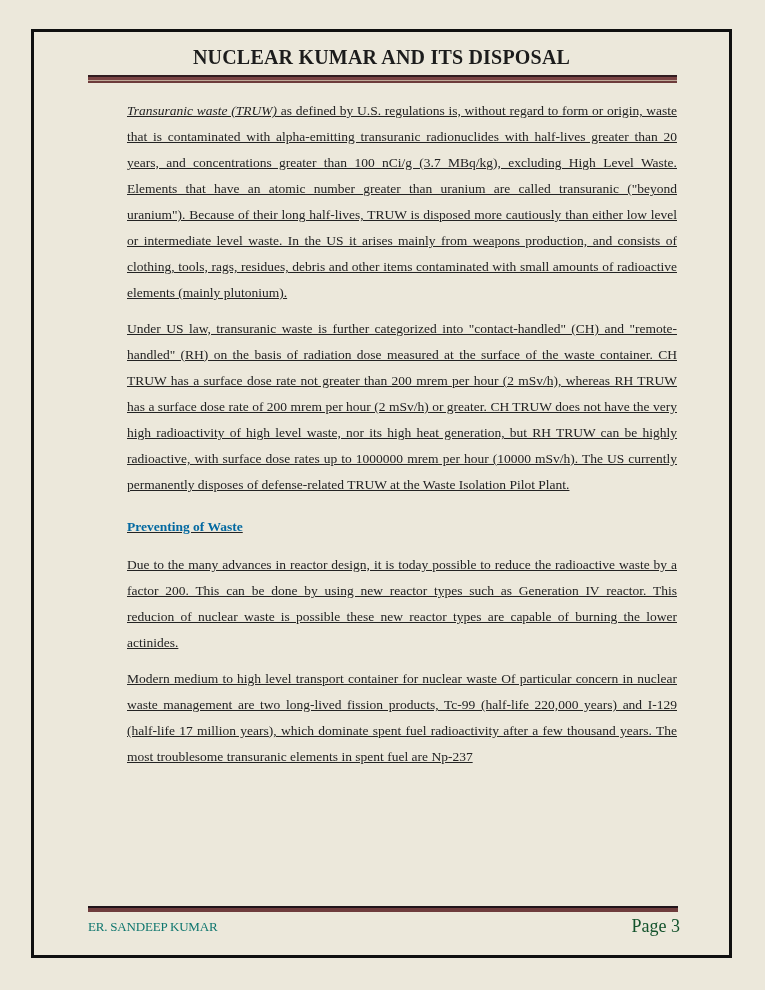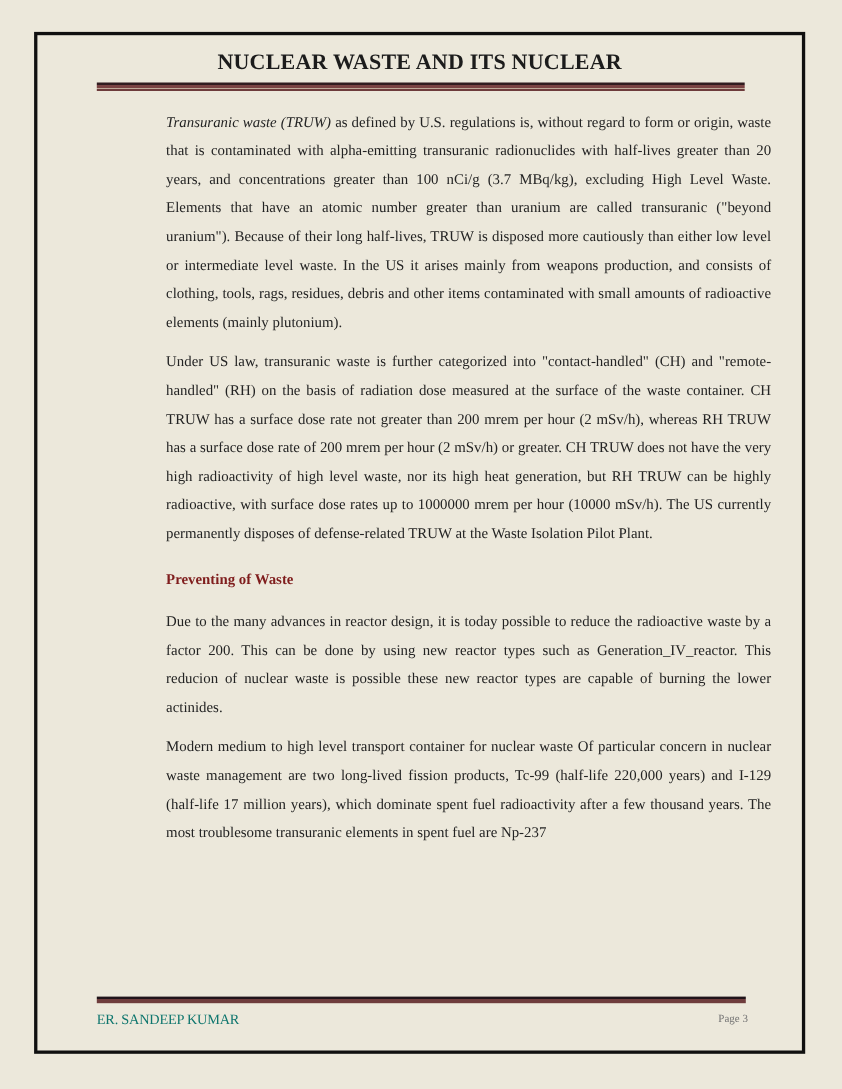--- a/index.html
+++ b/index.html
@@ -45,37 +45,38 @@
     width: 589px;
     height: 9px;
     background: linear-gradient(to bottom,
       #311c20 0px, #311c20 2px,
       #7a4343 2px, #7a4343 5px,
       #bfa998 5px, #bfa998 6px,
       #6d3b3b 6px, #6d3b3b 8px,
       rgba(0,0,0,0) 8px);
   }
   .doc-body {
-    margin: 14px 52px 0 117px;
+    margin: 14px 52px 0 93px;
     width: 550px;
     font-size: 13.5px;
     line-height: 26px;
     color: #232323;
     text-align: justify;
+    text-decoration: underline;
   }
   .doc-body p {
     margin: 0 0 10px 0;
   }
   .doc-body p .lead-italic {
     font-style: italic;
   }
   .section-heading {
     font-size: 13.5px;
     font-weight: bold;
-    color: #7f1d1d;
+    color: #0369a1;
     margin: 16px 0 12px 0;
     line-height: 26px;
     text-align: left;
   }
   .footer-area {
     position: absolute;
     left: 54px;
     bottom: 19px;
     width: 592px;
   }
@@ -92,34 +93,34 @@
     align-items: flex-end;
     margin-top: 5px;
   }
   .footer-left {
     font-size: 13px;
     line-height: 19px;
     color: #0f766e;
     letter-spacing: -0.2px;
   }
   .footer-page {
-    font-size: 10px;
-    color: #737373;
+    font-size: 18px;
+    color: #14532d;
     line-height: 19px;
     padding-bottom: 0px;
     font-family: Liberation Serif, serif;
   }
 </style>
 </head>
 <body>
 
 <div class="canvas">
   <div class="frame">
 
-    <h1 class="doc-title">NUCLEAR WASTE AND ITS NUCLEAR</h1>
+    <h1 class="doc-title">NUCLEAR KUMAR AND ITS DISPOSAL</h1>
 
     <div class="rule rule-title"></div>
 
     <div class="doc-body">
 
       <p><span class="lead-italic">Transuranic waste (TRUW)</span><span> as defined by U.S. regulations is, without regard to form or origin, waste that is contaminated with alpha-emitting transuranic radionuclides with half-lives greater than 20 years, and concentrations greater than 100 nCi/g (3.7 MBq/kg), excluding High Level Waste. Elements that have an atomic number greater than uranium are called transuranic ("beyond uranium"). Because of their long half-lives, TRUW is disposed more cautiously than either low level or intermediate level waste. In the US it arises mainly from weapons production, and consists of clothing, tools, rags, residues, debris and other items contaminated with small amounts of radioactive elements (mainly plutonium).</span></p>
 
       <p>Under US law, transuranic waste is further categorized into "contact-handled" (CH) and "remote-handled" (RH) on the basis of radiation dose measured at the surface of the waste container. CH TRUW has a surface dose rate not greater than 200 mrem per hour (2 mSv/h), whereas RH TRUW has a surface dose rate of 200 mrem per hour (2 mSv/h) or greater. CH TRUW does not have the very high radioactivity of high level waste, nor its high heat generation, but RH TRUW can be highly radioactive, with surface dose rates up to 1000000 mrem per hour (10000 mSv/h). The US currently permanently disposes of defense-related TRUW at the Waste Isolation Pilot Plant.</p>
 
       <h2 class="section-heading">Preventing of Waste</h2>

